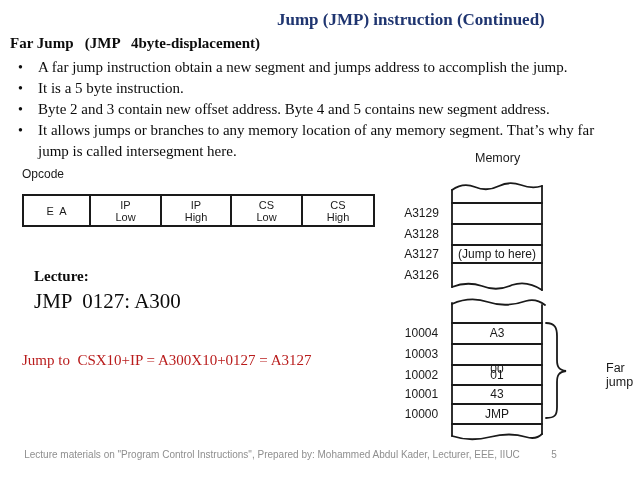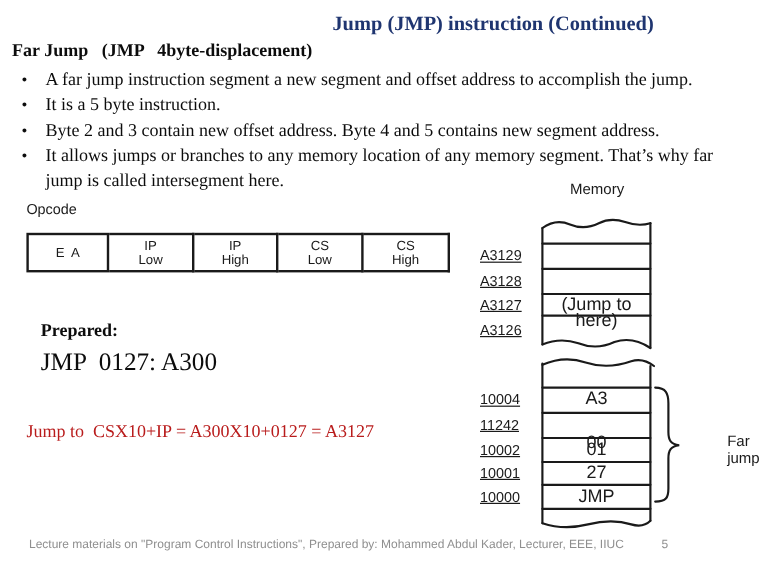--- a/index.html
+++ b/index.html
@@ -81,25 +81,25 @@
     font-family: "Liberation Sans", sans-serif;
     color: #1a1a1a;
   }
   .memory svg { position: absolute; left: 0; top: 0; }
   .memory-label {
     position: absolute; left: 75px; top: 6px;
     font-size: 12.5px;
   }
   .mrow-label {
     position: absolute; left: 0; width: 43px;
-    text-align: left; font-size: 12px; line-height: 14px; text-decoration: underline;
+    text-align: center; font-size: 12px; line-height: 14px;
   }
   .mrow-value {
     position: absolute; left: 52px; width: 90px;
-    text-align: center; font-size: 15px; line-height: 14px;
+    text-align: center; font-size: 12px; line-height: 14px;
   }
   .brace-label {
     position: absolute; left: 174px; top: 216px;
     font-size: 12.5px;
     margin-left: 32px;
   }
 
   .footer {
     position: absolute; left: 272px; top: 449px;
     transform: translateX(-50%);
@@ -115,21 +115,21 @@
 </style>
 </head>
 <body>
 
 <div class="slide">
 
   <h1 class="title">Jump (JMP) instruction (Continued)</h1>
   <h2 class="subtitle">Far Jump   (JMP   4byte-displacement)</h2>
 
   <ul class="bullets">
-    <li>A far jump instruction segment a new segment and offset address to accomplish the jump.</li>
+    <li>A far jump instruction obtain a new segment and jumps address to accomplish the jump.</li>
     <li>It is a 5 byte instruction.</li>
     <li>Byte 2 and 3 contain new offset address. Byte 4 and 5 contains new segment address.</li>
     <li>It allows jumps or branches to any memory location of any memory segment. That’s why far jump is called intersegment here.</li>
   </ul>
 
   <div class="opcode-label">Opcode</div>
   <div class="opcode-table">
     <div class="opcode-cell oc-0">
       <span class="pre">E  A</span>
     </div>
@@ -144,21 +144,21 @@
     <div class="opcode-cell oc-3">
       <span>CS</span>
       <span>Low</span>
     </div>
     <div class="opcode-cell oc-4">
       <span>CS</span>
       <span>High</span>
     </div>
   </div>
 
-  <div class="example-heading">Prepared:</div>
+  <div class="example-heading">Lecture:</div>
   <div class="example-code">JMP  0127: A300</div>
   <div class="calc">Jump to  CSX10+IP = A300X10+0127 = A3127</div>
 
   <div class="memory">
     <div class="memory-label">Memory</div>
 
     <svg width="238" height="300" viewBox="0 0 238 300">
       <g stroke="#1a1a1a" stroke-width="1.8" fill="none" stroke-linecap="round">
 
         <path d="M 52 45 Q 63 37 75 42 Q 87 47 99 41 Q 109 36 121 40 Q 132 44 142 41"></path>
@@ -191,29 +191,29 @@
       </g>
     </svg>
 
     <div class="mrow-label" style="top:61px">A3129</div>
     <div class="mrow-label" style="top:82px">A3128</div>
     <div class="mrow-label" style="top:102px">A3127</div>
     <div class="mrow-label" style="top:123px">A3126</div>
     <div class="mrow-value" style="top:102px">(Jump to here)</div>
 
     <div class="mrow-label" style="top:181px">10004</div>
-    <div class="mrow-label" style="top:202px">11242</div>
+    <div class="mrow-label" style="top:202px">10003</div>
     <div class="mrow-label" style="top:223px">10002</div>
     <div class="mrow-label" style="top:242px">10001</div>
     <div class="mrow-label" style="top:262px">10000</div>
 
     <div class="mrow-value" style="top:181px">A3</div>
     <div class="mrow-value" style="top:217px">00</div>
     <div class="mrow-value" style="top:223px">01</div>
-    <div class="mrow-value" style="top:242px">27</div>
+    <div class="mrow-value" style="top:242px">43</div>
     <div class="mrow-value" style="top:262px">JMP</div>
 
     <div class="brace-label">Far jump</div>
   </div>
 
   <div class="footer">Lecture materials on "Program Control Instructions", Prepared by: Mohammed Abdul Kader, Lecturer, EEE, IIUC</div>
   <div class="page-number">5</div>
 
 </div>
 

